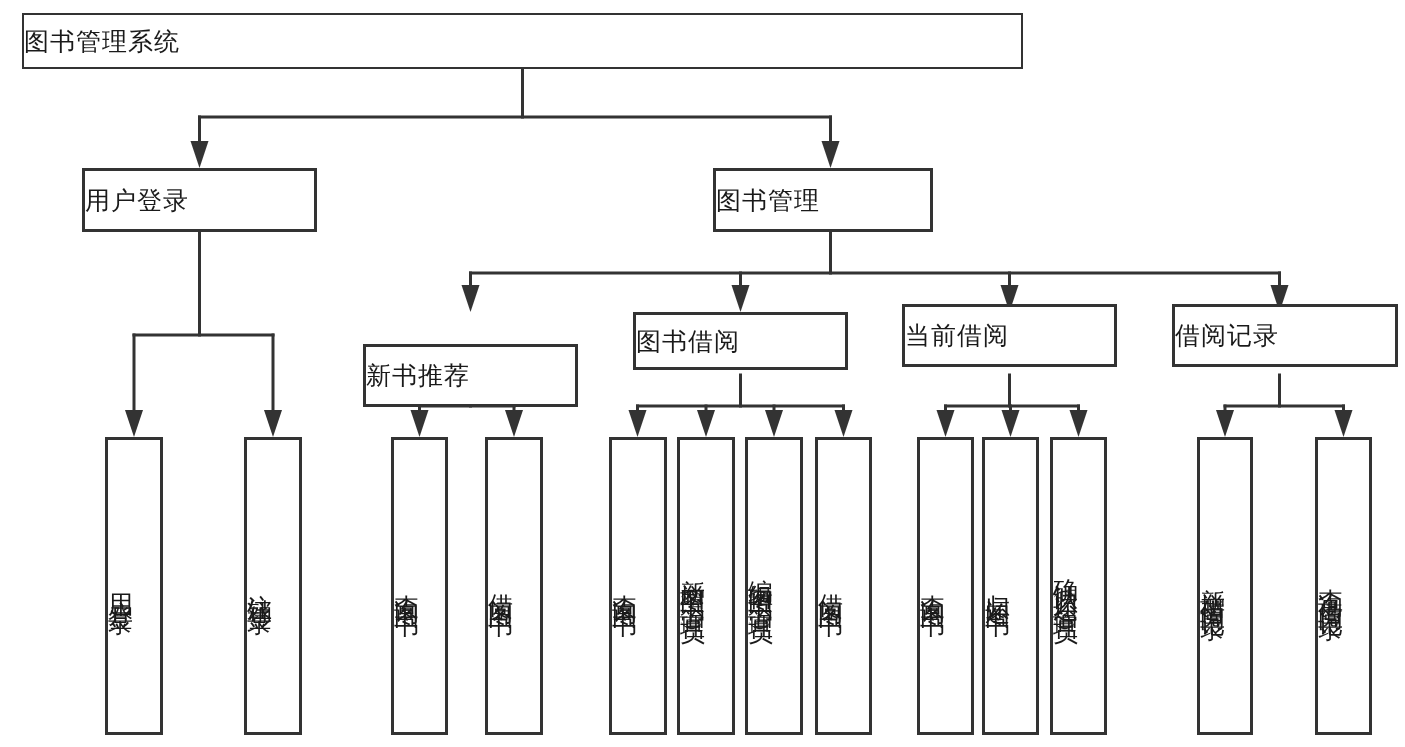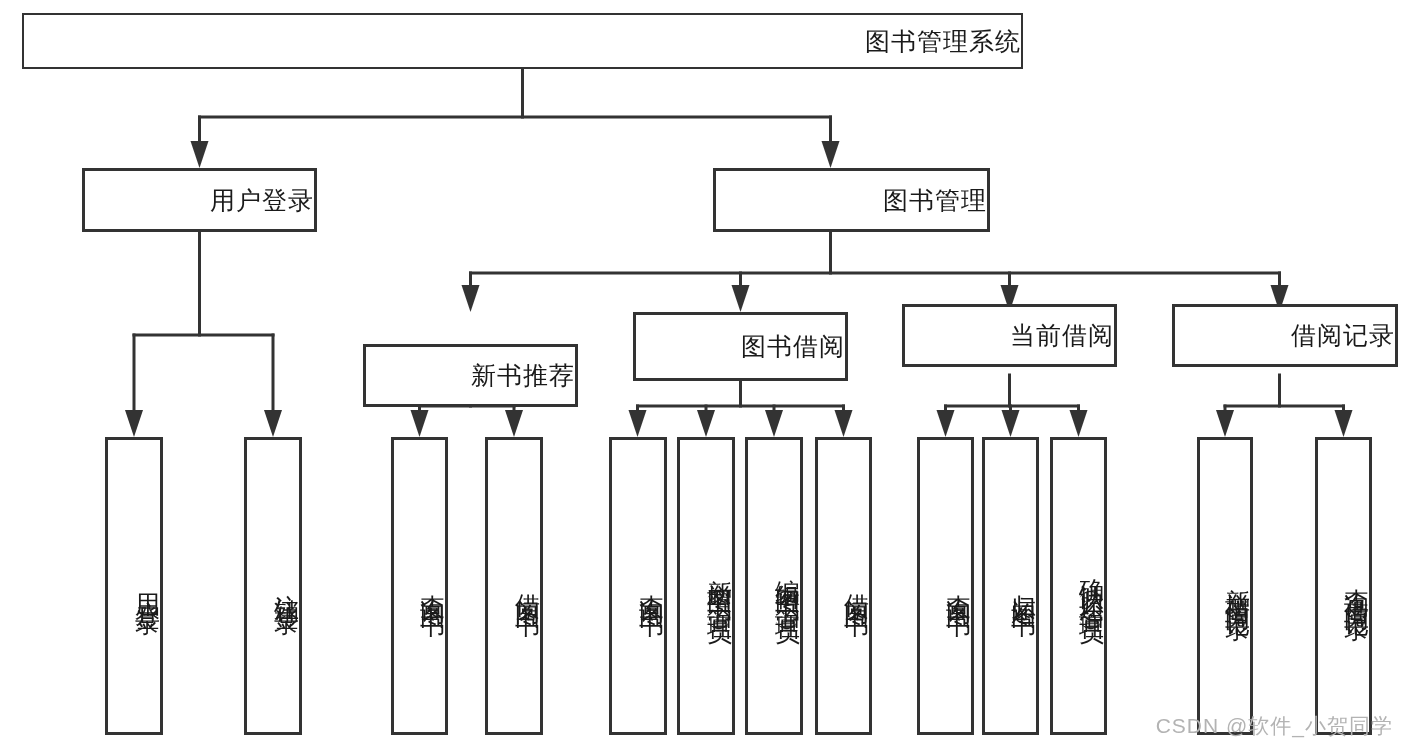--- a/index.html
+++ b/index.html
@@ -17,21 +17,21 @@
   #connectors {
     position: absolute; left: 0; top: 0;
   }
   .node {
     position: absolute;
     box-sizing: border-box;
     background: #ffffff;
     border: 3px solid #333333;
     display: flex;
     align-items: center;
-    justify-content: flex-end;
+    justify-content: flex-start;
     color: #1a1a1a;
     font-size: 25px;
   }
   .node.root { border-width: 2px; }
   .node.h .lbl {
     white-space: nowrap;
     letter-spacing: 1px;
   }
   .node.v .lbl {
     writing-mode: vertical-rl;
@@ -108,27 +108,27 @@
       <line x1="1343.5" y1="406" x2="1343.5" y2="416" stroke="#333333" stroke-width="3" stroke-linecap="square"></line>
       <polygon points="1334.5,410 1352.5,410 1343.5,437" fill="#333333"></polygon>
     </svg>
   <div id="nodes">
       <div class="node h root" style="left: 22px; top: 13px; width: 1001px; height: 56px;">
         <span class="lbl">图书管理系统</span>
       </div>
       <div class="node h" style="left: 82px; top: 168px; width: 235px; height: 64px;">
         <span class="lbl">用户登录</span>
       </div>
-      <div class="node h" style="left: 713px; top: 168px; width: 277px; height: 64px;">
+      <div class="node h" style="left: 713px; top: 168px; width: 220px; height: 64px;">
         <span class="lbl">图书管理</span>
       </div>
       <div class="node h" style="left: 363px; top: 312px; width: 215px; height: 63px; margin-top: 32px;">
         <span class="lbl">新书推荐</span>
       </div>
-      <div class="node h" style="left: 633px; top: 312px; width: 215px; height: 69px;">
+      <div class="node h" style="left: 633px; top: 312px; width: 215px; height: 58px;">
         <span class="lbl">图书借阅</span>
       </div>
       <div class="node h" style="left: 902px; top: 304px; width: 215px; height: 63px;">
         <span class="lbl">当前借阅</span>
       </div>
       <div class="node h" style="left: 1172px; top: 304px; width: 226px; height: 63px;">
         <span class="lbl">借阅记录</span>
       </div>
       <div class="node v" style="left: 105px; top: 437px; width: 58px; height: 298px;">
         <span class="lbl">用户登录</span>
@@ -163,14 +163,13 @@
       <div class="node v" style="left: 1050px; top: 437px; width: 57px; height: 298px;">
         <span class="lbl">确认归还（管理员）</span>
       </div>
       <div class="node v" style="left: 1197px; top: 437px; width: 56px; height: 298px;">
         <span class="lbl">新增借阅记录</span>
       </div>
       <div class="node v" style="left: 1315px; top: 437px; width: 57px; height: 298px;">
         <span class="lbl">查询借阅记录</span>
       </div>
     </div>
-  <div class="watermark">CSDN @软件_小贺同学</div>
 </div>
 
 </body></html>

